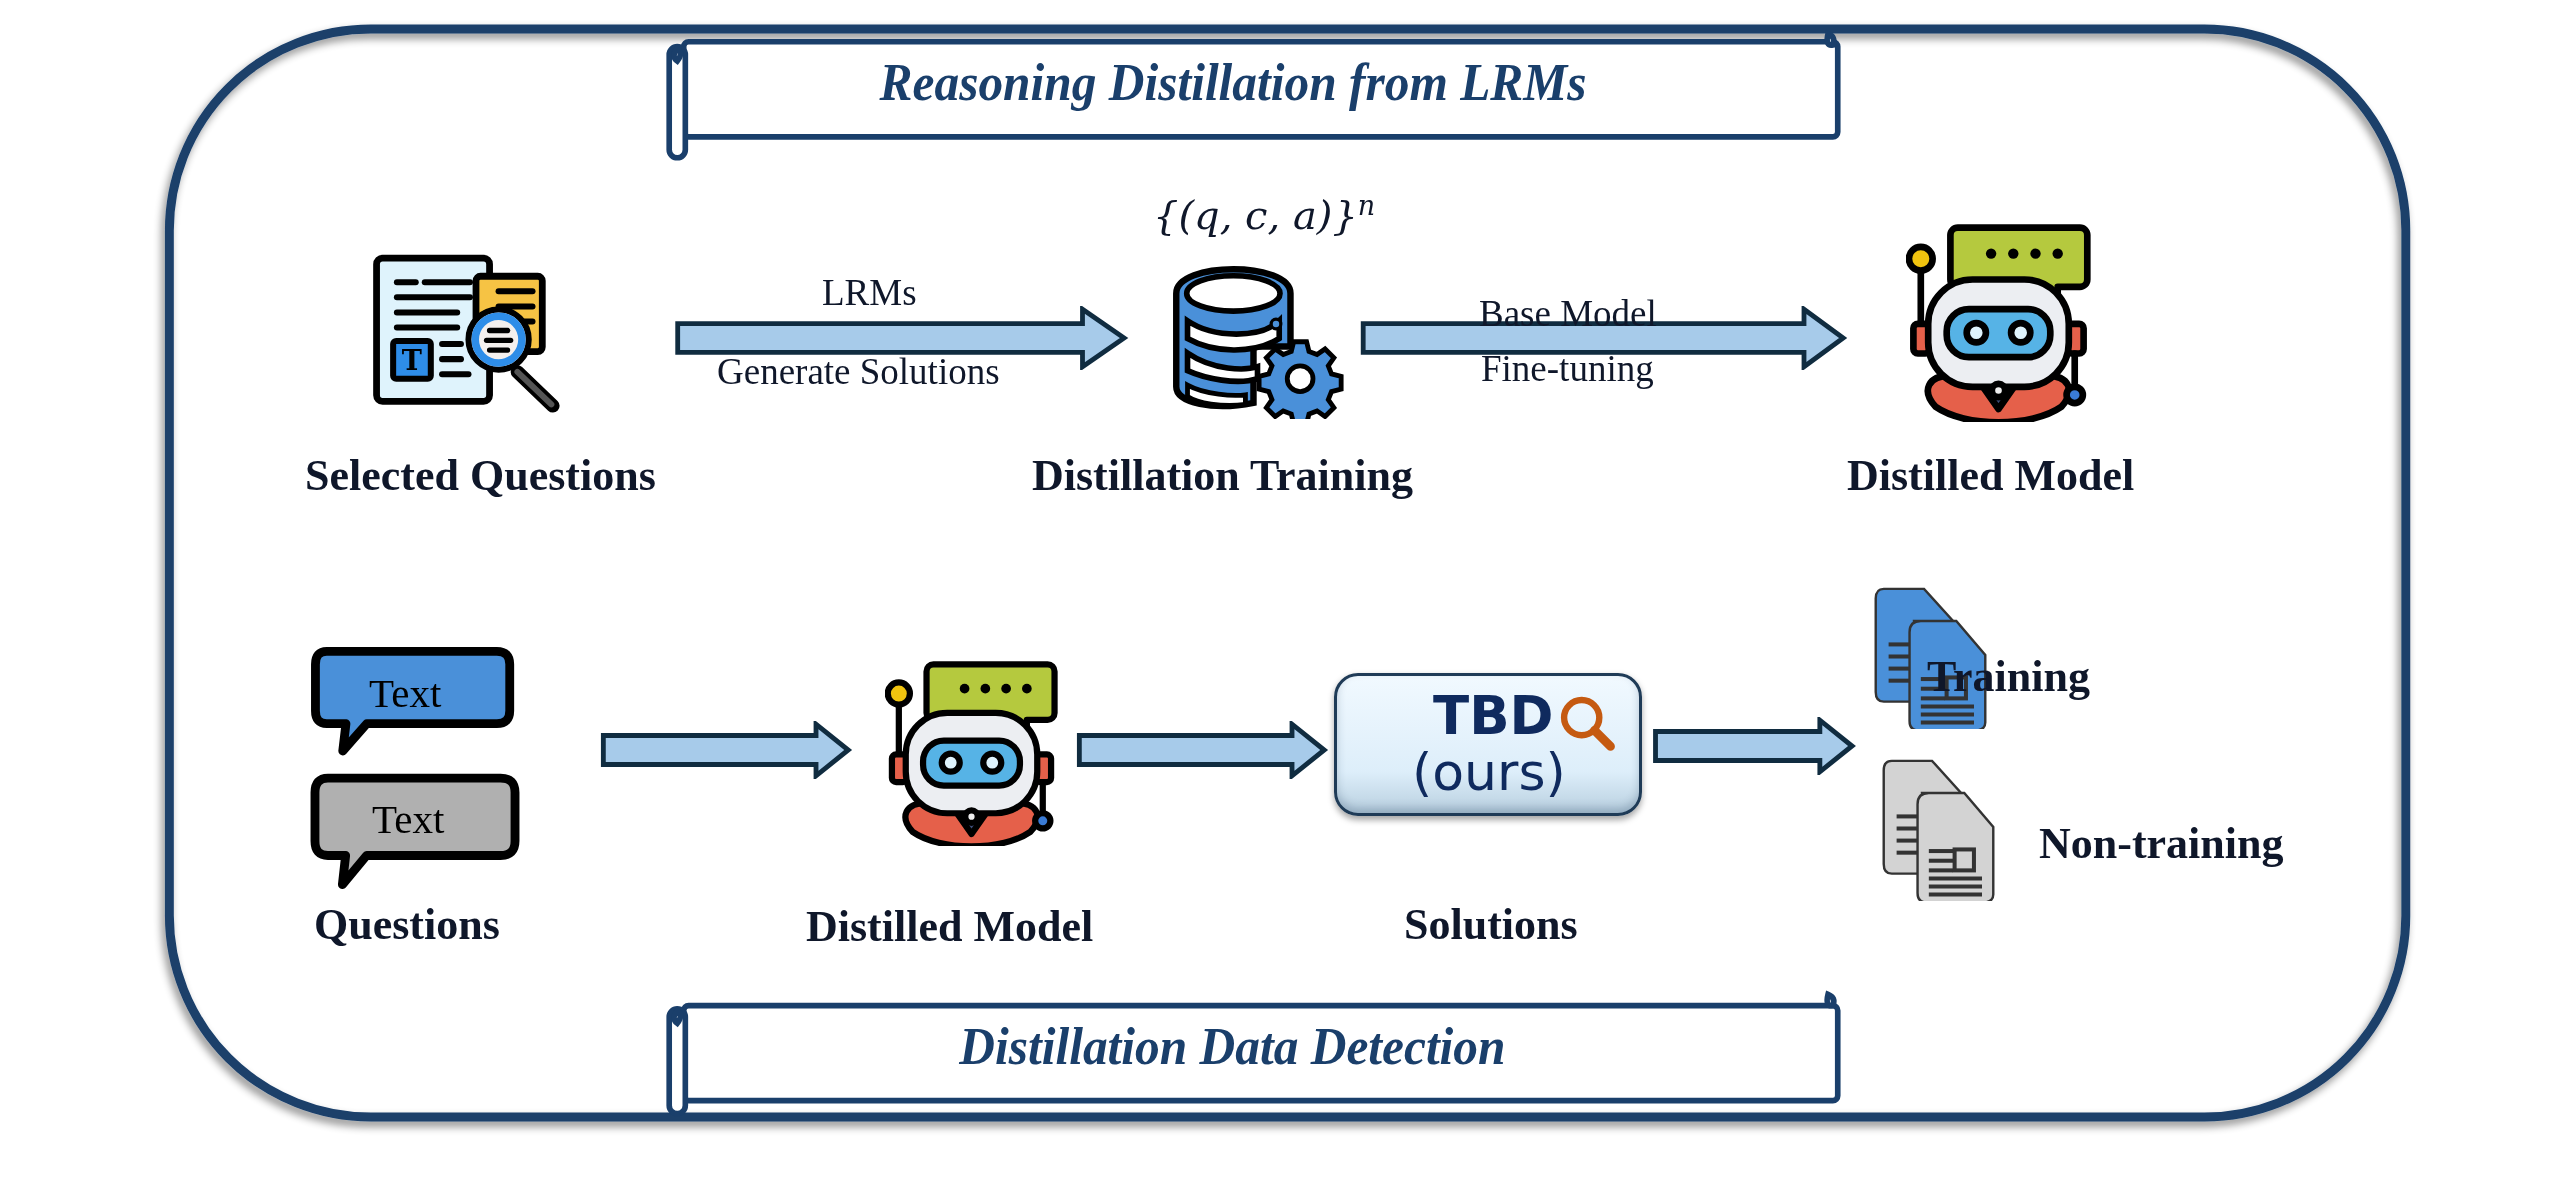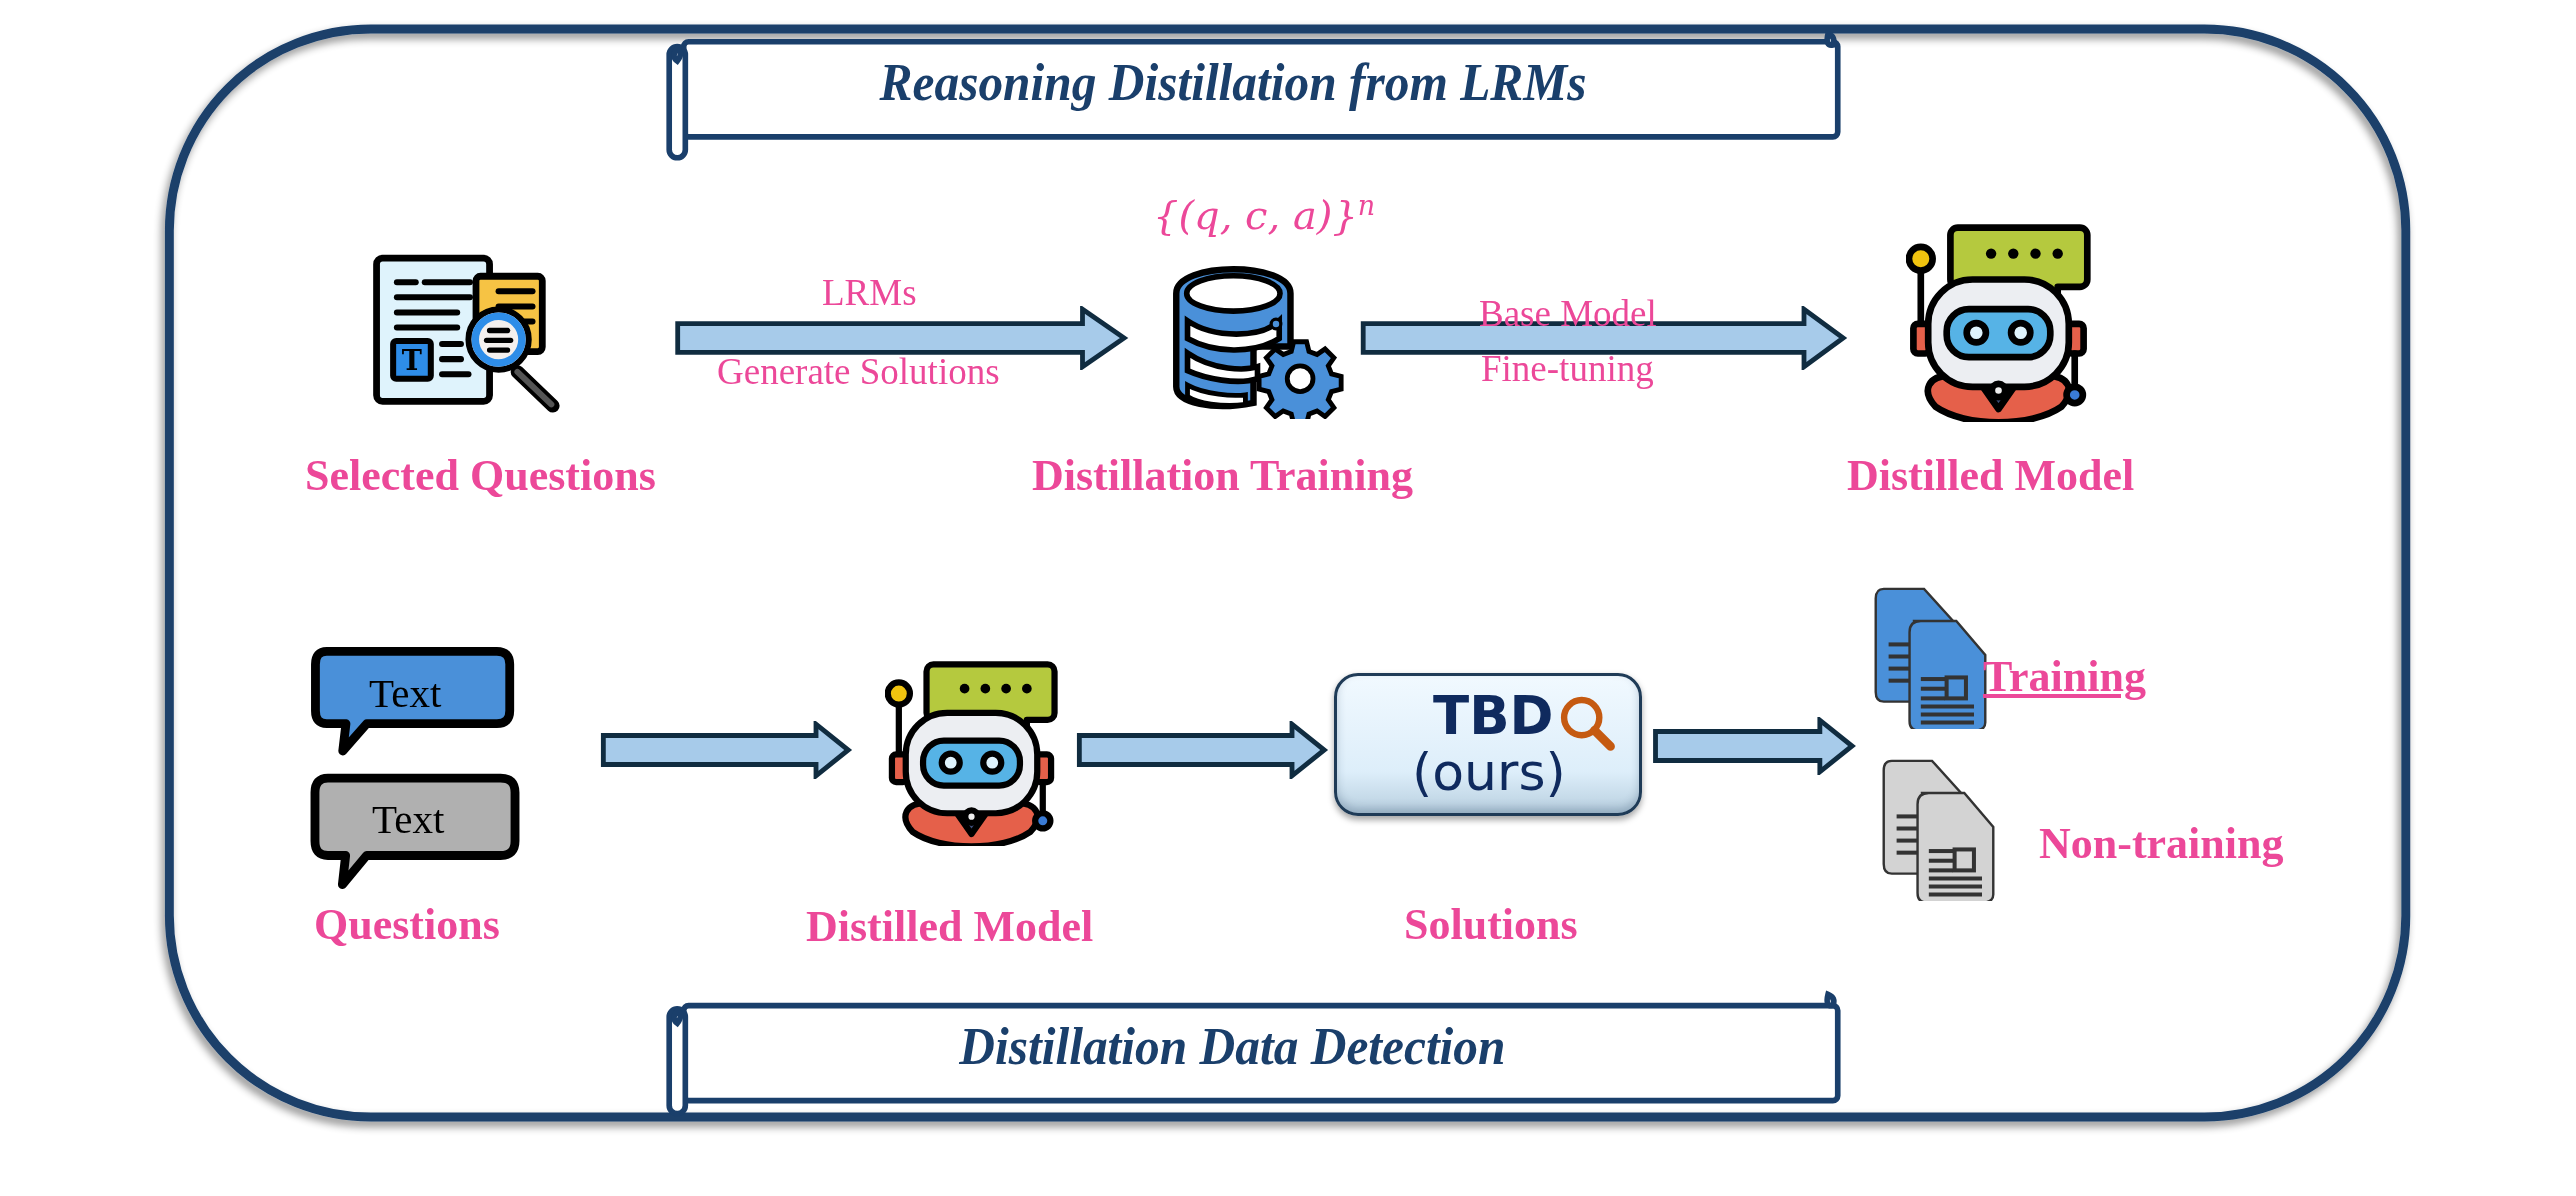--- a/index.html
+++ b/index.html
@@ -1,19 +1,19 @@
 <!DOCTYPE html>
 <html style="font-size:13px"><head>
 <meta charset="utf-8">
 <style>
   html, body { margin:0; padding:0; background:#ffffff; }
   body { width:2576px; height:1196px; position:relative; overflow:hidden; font-family:"Liberation Serif", serif; }
   .abs { position:absolute; }
   .frame { position:absolute; left:0; top:0; }
-  .txt { position:absolute; white-space:nowrap; color:#ec4899; }
+  .txt { position:absolute; white-space:nowrap; color:#0f172a; }
   .label-bold { font-family:"Liberation Serif", serif; font-weight:bold; font-size:44px; }
   .label-plain { font-family:"Liberation Serif", serif; font-size:37px; }
   .banner-title { font-family:"Liberation Serif", serif; font-style:italic; font-weight:bold; font-size:52px; color:#1a3f6b; transform:scaleX(0.95); }
   .formula { font-family:"DejaVu Serif", serif; font-style:italic; font-size:40px; }
   .bubble-text { font-family:"Liberation Serif", serif; font-size:41px; color:#000; }
   .tbd-box { position:absolute; border:3.2px solid #1f3b57; border-radius:24px;
              background:linear-gradient(180deg,#f1f9ff 0%,#ddeefa 70%,#b8cfdf 100%);
              box-shadow: 0 3.2px 6.4px rgba(0,0,0,0.35), inset 0 -4.8px 8px rgba(30,60,90,0.25); }
   .tbd-title { font-family:"DejaVu Sans", sans-serif; font-weight:bold; font-size:53px; color:#0f2a5e; }
   .tbd-sub { font-family:"DejaVu Sans", sans-serif; font-size:52px; color:#0f2a5e; }
@@ -216,21 +216,21 @@
       <line x1="18" y1="120" x2="44" y2="120"></line>
     <line x1="58" y1="118" x2="88" y2="118"></line>
       <line x1="58" y1="130" x2="88" y2="130"></line>
       <line x1="58" y1="142" x2="88" y2="142"></line>
     <rect x="90" y="116" width="24" height="26"></rect>
     <line x1="58" y1="152" x2="124" y2="152"></line>
       <line x1="58" y1="162" x2="124" y2="162"></line>
       <line x1="58" y1="172" x2="124" y2="172"></line>
   </g>
 </svg>
-<div class="txt label-bold" style="left:1983px;top:651px;text-decoration:underline;">Training</div>
+<div class="txt label-bold" style="left:1927px;top:651px;">Training</div>
 
 <svg class="abs" style="left:1882px;top:756px" width="113" height="145" viewBox="0 0 140 180">
   <g stroke="#333" stroke-width="3" fill="#d3d3d3">
     <path d="M12 6 H62 L98 46 V130 Q98 146 82 146 H12 Q2 146 2 134 V18 Q2 6 12 6 Z"></path>
     <path d="M48 46 H102 L138 88 V172 Q138 182 124 182 H56 Q44 182 44 170 V60 Q44 46 58 46 Z"></path>
   </g>
   <g stroke="#333" stroke-width="5" fill="none">
     <line x1="18" y1="75" x2="44" y2="75"></line>
       <line x1="18" y1="90" x2="44" y2="90"></line>
       <line x1="18" y1="105" x2="44" y2="105"></line>

